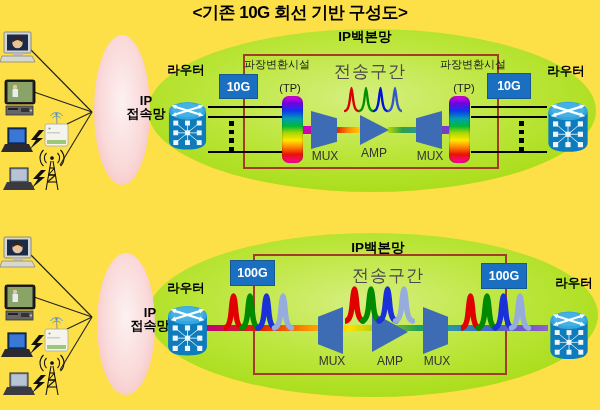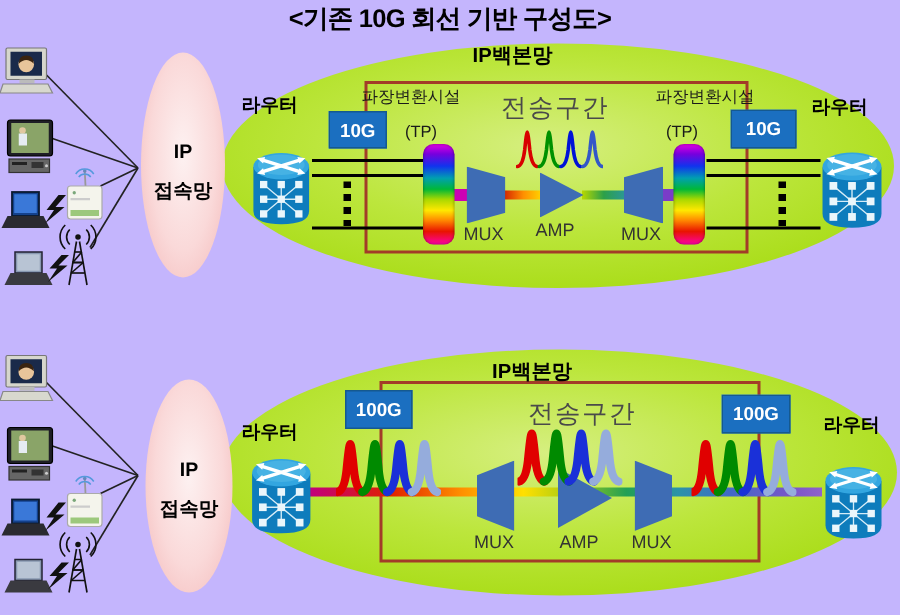--- a/index.html
+++ b/index.html
@@ -1,27 +1,27 @@
 <!DOCTYPE html>
 <html><head>
 <meta charset="utf-8">
 <style>
   html,body{margin:0;padding:0;background:#ffffff;}
-  .canvas{position:relative;width:600px;height:410px;background:#c4b5fd;overflow:hidden;
+  .canvas{position:relative;width:600px;height:410px;background:#fde047;overflow:hidden;
           font-family:"Liberation Sans",sans-serif;color:#000;}
   .abs{position:absolute;}
   .title{font-size:17px;font-weight:bold;text-align:center;letter-spacing:-0.5px;z-index:6;}
   .ellipse-green{border-radius:50%;z-index:1;
     background:radial-gradient(ellipse 62% 62% at 48% 42%, #d6ef80 0%, #bce63c 55%, #a8dc16 100%);}
   .ellipse-pink{border-radius:50%;z-index:2;
     background:radial-gradient(ellipse at 50% 45%, #fdf1f1 0%, #fad9d9 55%, #f3b8b8 100%);}
-  .access-text{z-index:3;text-align:center;font-weight:bold;font-size:13px;line-height:1;}
-  .access-text .l2{margin-top:13px;}
+  .access-text{z-index:3;text-align:center;font-weight:bold;font-size:13px;line-height:1;padding-left:24px;}
+  .access-text .l2{}
   .red-frame{border:2px solid #a23c28;z-index:2;}
-  .lbl{z-index:5;white-space:nowrap;}
+  .lbl{z-index:5;text-align:center;white-space:nowrap;}
   .lbl-router{font-weight:bold;font-size:12.5px;}
   .lbl-backbone{font-weight:bold;font-size:13.5px;}
   .lbl-wc{font-size:11px;color:#1a1a1a;}
   .lbl-tp{font-size:11px;color:#1a1a1a;}
   .lbl-span{font-size:17px;color:#4a4a4a;letter-spacing:1px;}
   .lbl-muxamp{font-size:12px;color:#333;}
   .linkbox{z-index:5;background:#1b6fc0;color:#fff;font-weight:bold;font-size:12.5px;
            display:flex;align-items:center;justify-content:center;box-shadow:0 0 0 1px #15598f inset;}
   .hline{height:2px;background:#000;z-index:3;}
   .dotcol{width:5px;z-index:3;

